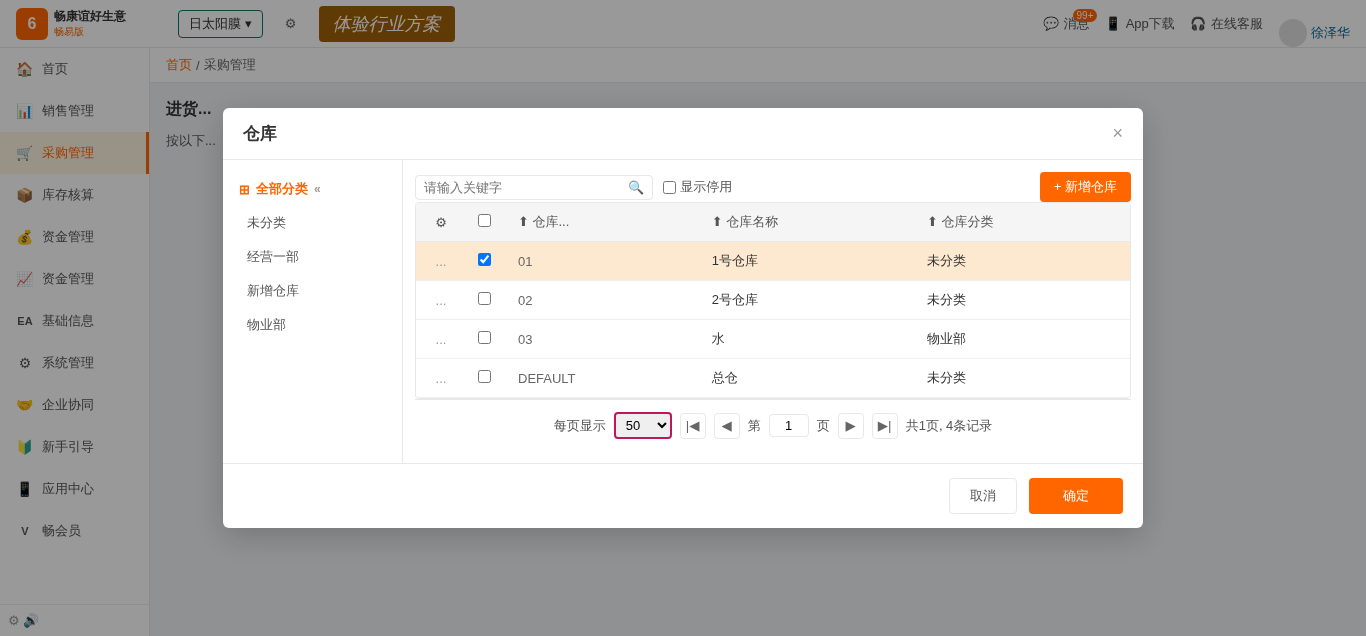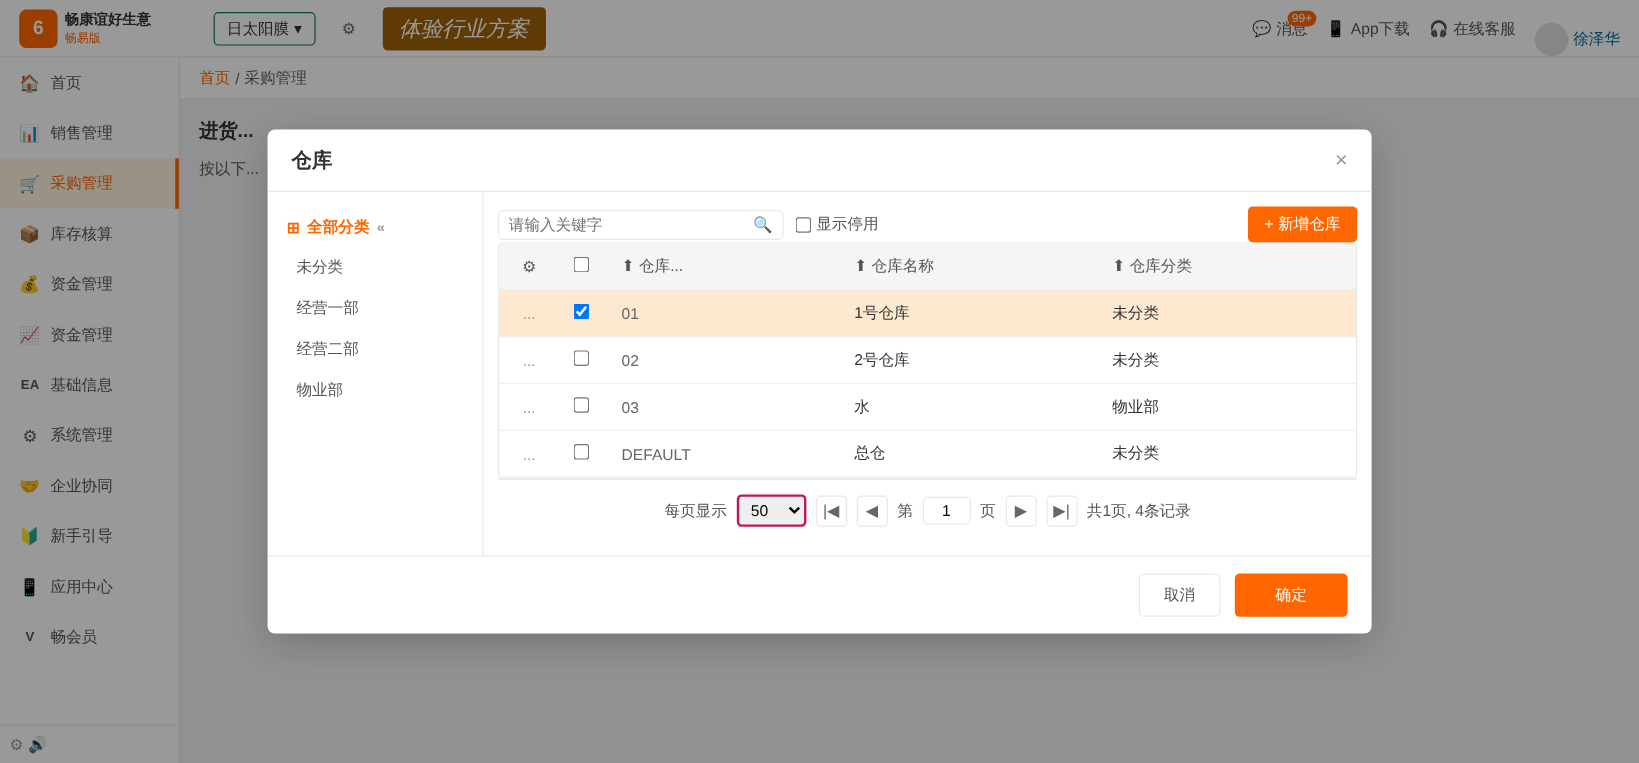--- a/index.html
+++ b/index.html
@@ -203,21 +203,21 @@
     <div class="modal-body">
 
       <div class="modal-sidebar">
         <div class="modal-sidebar-header">
           <span style="color:#f60;">⊞</span>
           <span>全部分类</span>
           <span class="collapse-icon">«</span>
         </div>
         <div class="modal-sidebar-item">未分类</div>
         <div class="modal-sidebar-item">经营一部</div>
-        <div class="modal-sidebar-item">经营二部</div>
+        <div class="modal-sidebar-item">新增仓库</div>
         <div class="modal-sidebar-item">物业部</div>
       </div>
 
       <div class="modal-main">
 
         <div class="modal-toolbar">
           <div class="search-input-wrap">
             <input type="text" placeholder="请输入关键字" style="">
             <span class="search-icon">🔍</span>
           </div>

